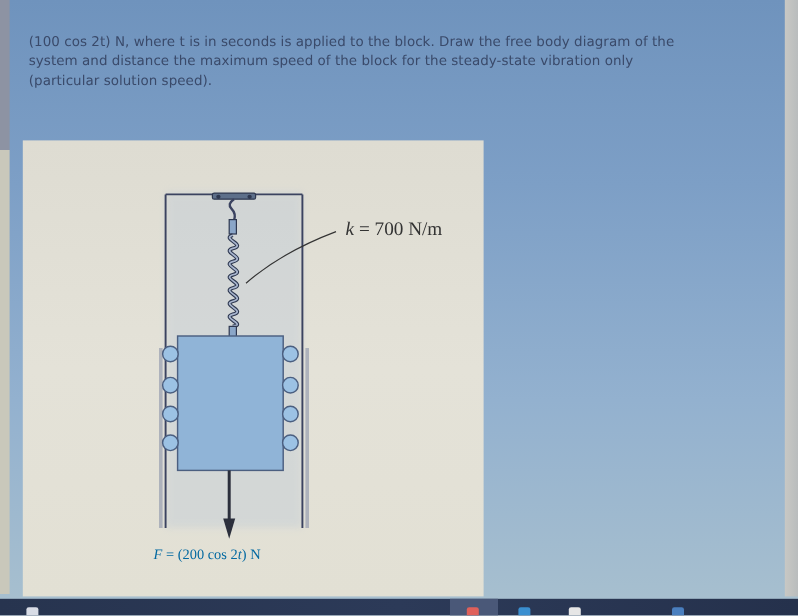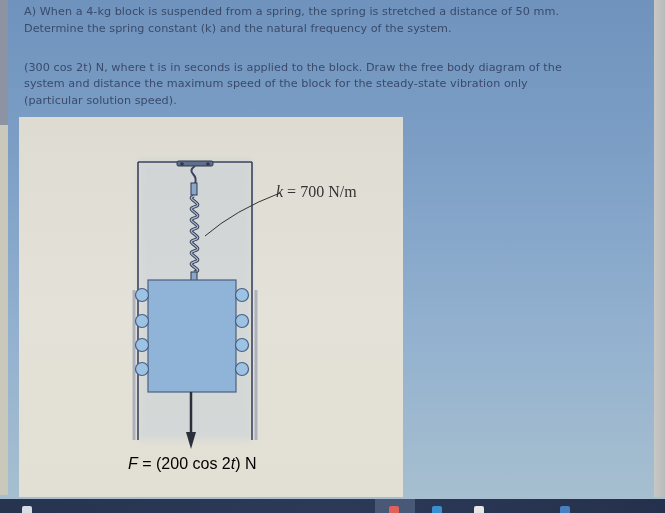--- a/index.html
+++ b/index.html
@@ -27,55 +27,51 @@
     letter-spacing: 0.05px;
   }
   .question p { margin: 0; }
   .question p.part-b { margin-top: 6px; }
   .figure-panel {
     position: absolute; left: 19px; top: 117px; width: 384px; height: 380px;
     background: linear-gradient(180deg, #dedcd2 0%, #e4e2d8 50%, #e2e0d4 100%);
   }
   .figure-svg { position: absolute; left: 0; top: 0; }
   .label-k {
-    position: absolute; left: 276px; top: 183px;
+    position: absolute; left: 288px; top: 183px;
     font-family: "Liberation Serif", serif; font-size: 16px; color: #333;
     white-space: nowrap;
   }
   .label-k i, .label-f i { font-style: italic; }
   .label-f {
     position: absolute; left: 128px; top: 455px;
-    font-family: Liberation Sans, sans-serif; font-size: 16px; color: #000000;
+    font-family: Liberation Serif, serif; font-size: 12px; color: #0369a1;
     white-space: nowrap;
   }
   .taskbar {
     position: absolute; left: 0; top: 499px; width: 665px; height: 14px;
     background: linear-gradient(90deg, #27344f 0%, #2c3a58 50%, #25314c 100%);
   }
   .taskbar-active {
     position: absolute; left: 375px; top: 0; width: 40px; height: 14px;
     background: #4a5878;
   }
   .tb-icon { position: absolute; top: 7px; width: 10px; height: 7px; border-radius: 2px 2px 0 0; }
 </style>
 </head>
 <body>
 
 <div class="left-strip-top"></div>
 <div class="left-strip-bottom"></div>
 <div class="right-strip"></div>
 
 <div class="question">
-  <p>
-    <span>A) When a 4-kg block is suspended from a spring, the spring is stretched a distance of 50 mm.</span><br>
-    <span>Determine the spring constant (k) and the natural frequency of the system.</span>
-  </p>
   <p class="part-b">
     <br>
-    <span>(300 cos 2t) N, where t is in seconds is applied to the block. Draw the free body diagram of the</span><br>
+    <span>(100 cos 2t) N, where t is in seconds is applied to the block. Draw the free body diagram of the</span><br>
     <span>system and distance the maximum speed of the block for the steady-state vibration only</span><br>
     <span>(particular solution speed).</span>
   </p>
 </div>
 
 <div class="figure-panel"></div>
 
 <svg class="figure-svg" width="665" height="513">
   <defs>
     <filter id="soft" x="-20%" y="-20%" width="140%" height="140%">

